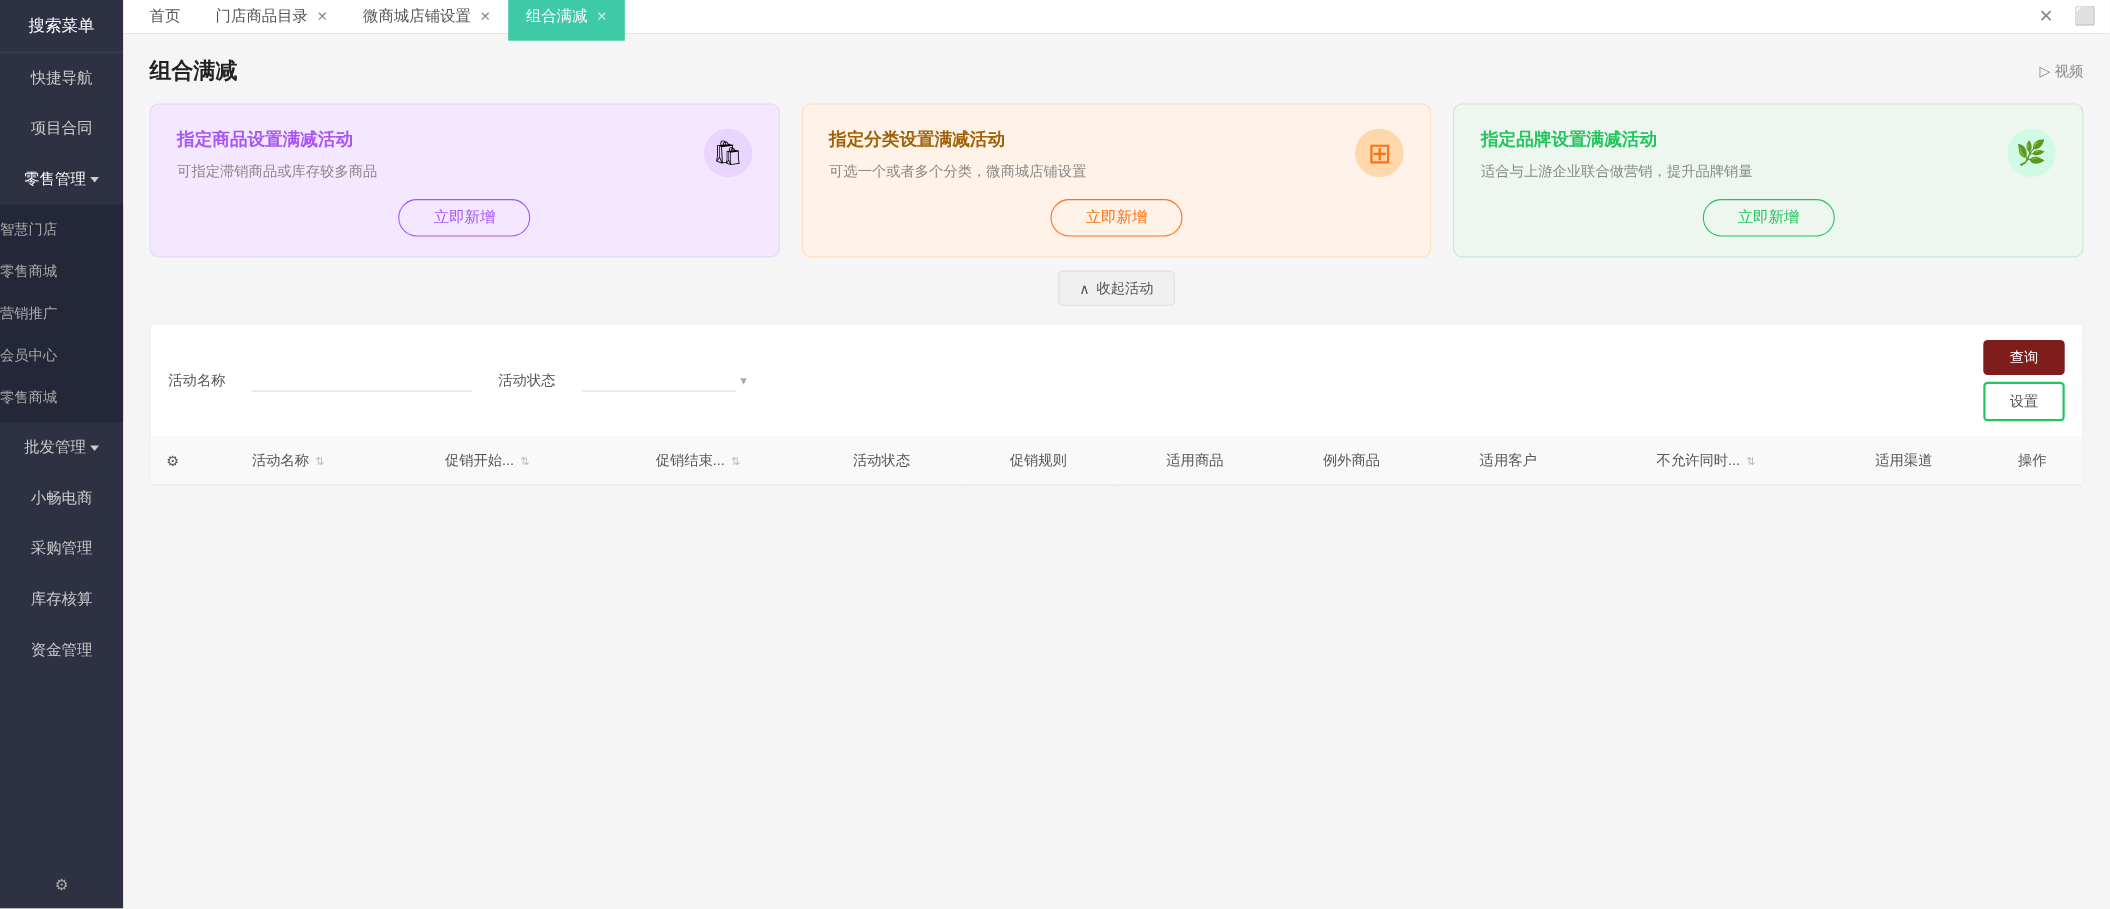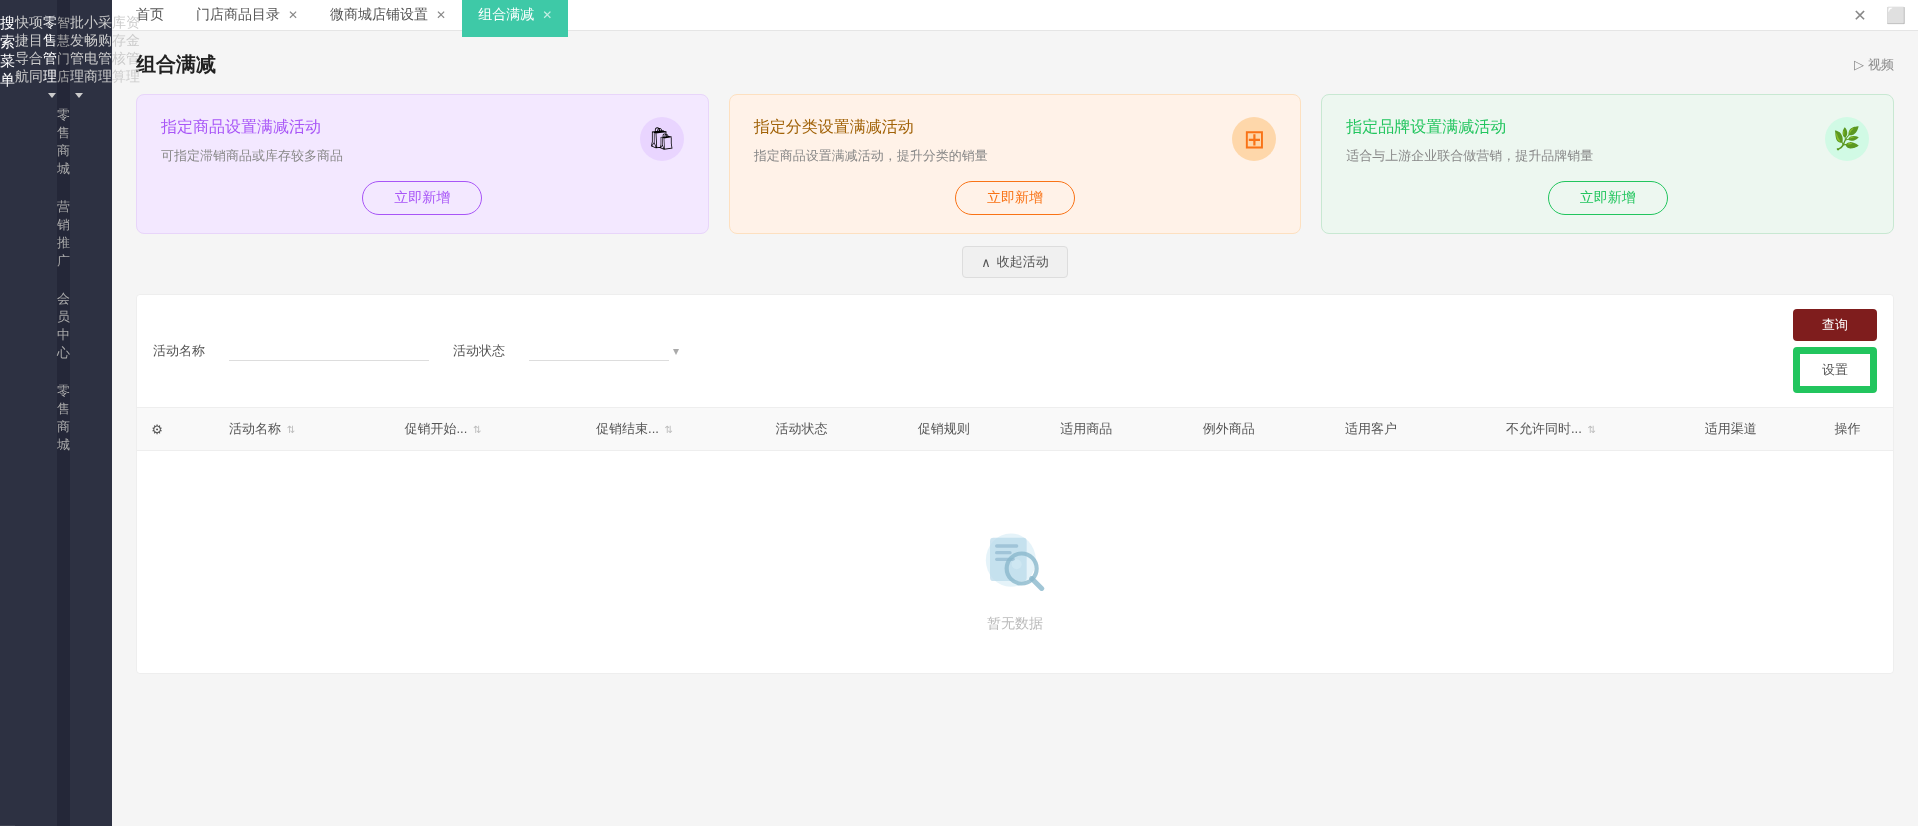--- a/index.html
+++ b/index.html
@@ -4,21 +4,21 @@
   <style>
     * { margin: 0; padding: 0; box-sizing: border-box; }
     body { font-family: 'Microsoft YaHei', Arial, sans-serif; background: #f5f5f5; display: flex; height: 826px; overflow: hidden; font-size: 14px; }
 
     
     .sidebar {
       width: 112px;
       background: #2d3142;
       color: #fff;
       display: flex;
-      flex-direction: row;
+      flex-direction: column;
       height: 100%;
       flex-shrink: 0;
     }
     .sidebar-search {
       padding: 14px 0;
       text-align: center;
       font-size: 15px;
       border-bottom: 1px solid rgba(255,255,255,0.08);
       cursor: pointer;
     }
@@ -158,21 +158,21 @@
       display: flex;
       flex-direction: column;
       min-height: 140px;
     }
     .card-purple { background: #f3e8ff; border: 1px solid #e8d5fa; }
     .card-orange { background: #fff2e8; border: 1px solid #fde0c0; }
     .card-green  { background: #edf7f0; border: 1px solid #c8e8d2; }
 
     .card-title {
       font-size: 16px;
-      font-weight: 400;
+      font-weight: 700;
       margin-bottom: 8px;
     }
     .card-purple .card-title { color: #a855f7; }
     .card-orange .card-title { color: #a16207; }
     .card-green  .card-title { color: #22c55e; }
 
     .card-desc {
       font-size: 13px;
       color: #888;
       flex: 1;
@@ -272,21 +272,21 @@
       color: #fff;
       border: none;
       border-radius: 4px;
       padding: 7px 22px;
       font-size: 13px;
       cursor: pointer;
     }
     .btn-settings {
       background: #fff;
       color: #555;
-      border: 7px solid #22c55e;
+      border: 2px solid #22c55e;
       border-radius: 4px;
       padding: 7px 22px;
       font-size: 13px;
       cursor: pointer;
     }
     .filter-actions {
       display: flex;
       flex-direction: column;
       gap: 6px;
     }
@@ -395,21 +395,21 @@
       <div class="card card-purple">
         <div class="card-icon">🛍</div>
         <div class="card-title">指定商品设置满减活动</div>
         <div class="card-desc">可指定滞销商品或库存较多商品</div>
         <button class="card-btn">立即新增</button>
       </div>
 
       <div class="card card-orange">
         <div class="card-icon" style="font-size:26px; color:#f97316;">⊞</div>
         <div class="card-title">指定分类设置满减活动</div>
-        <div class="card-desc">指定商品设置满减活动，提升分类的销量</div>
+        <div class="card-desc">可选一个或者多个分类，微商城店铺设置</div>
         <button class="card-btn">立即新增</button>
       </div>
 
       <div class="card card-green">
         <div class="card-icon">🌿</div>
         <div class="card-title">指定品牌设置满减活动</div>
         <div class="card-desc">适合与上游企业联合做营销，提升品牌销量</div>
         <button class="card-btn">立即新增</button>
       </div>
 
@@ -469,32 +469,18 @@
                 <span class="sort-icon">⇅</span>
               </th>
               <th>适用渠道</th>
               <th>操作</th>
             </tr>
           </thead>
           <tbody>
           </tbody>
         </table>
 
-        <div class="empty-state">
-          <svg class="empty-icon" viewBox="0 0 120 100" xmlns="http://www.w3.org/2000/svg">
-
-            <ellipse cx="55" cy="55" rx="30" ry="32" fill="#cce8f4" opacity="0.5"></ellipse>
-            <rect x="30" y="28" width="44" height="52" rx="4" fill="#b8d8ea" opacity="0.7"></rect>
-            <rect x="36" y="36" width="28" height="4" rx="2" fill="#a0c4d8"></rect>
-            <rect x="36" y="44" width="20" height="4" rx="2" fill="#a0c4d8"></rect>
-            <rect x="36" y="52" width="24" height="4" rx="2" fill="#a0c4d8"></rect>
-            <circle cx="68" cy="65" r="18" fill="none" stroke="#8ab8cc" stroke-width="5" opacity="0.8"></circle>
-            <line x1="80" y1="77" x2="92" y2="89" stroke="#8ab8cc" stroke-width="6" stroke-linecap="round" opacity="0.8"></line>
-            <circle cx="62" cy="60" r="6" fill="#d4ebf5" opacity="0.6"></circle>
-          </svg>
-          <div class="empty-text">暂无数据</div>
-        </div>
 
       </div>
     </div>
 
   </div>
 </div>
 
 </body></html>

